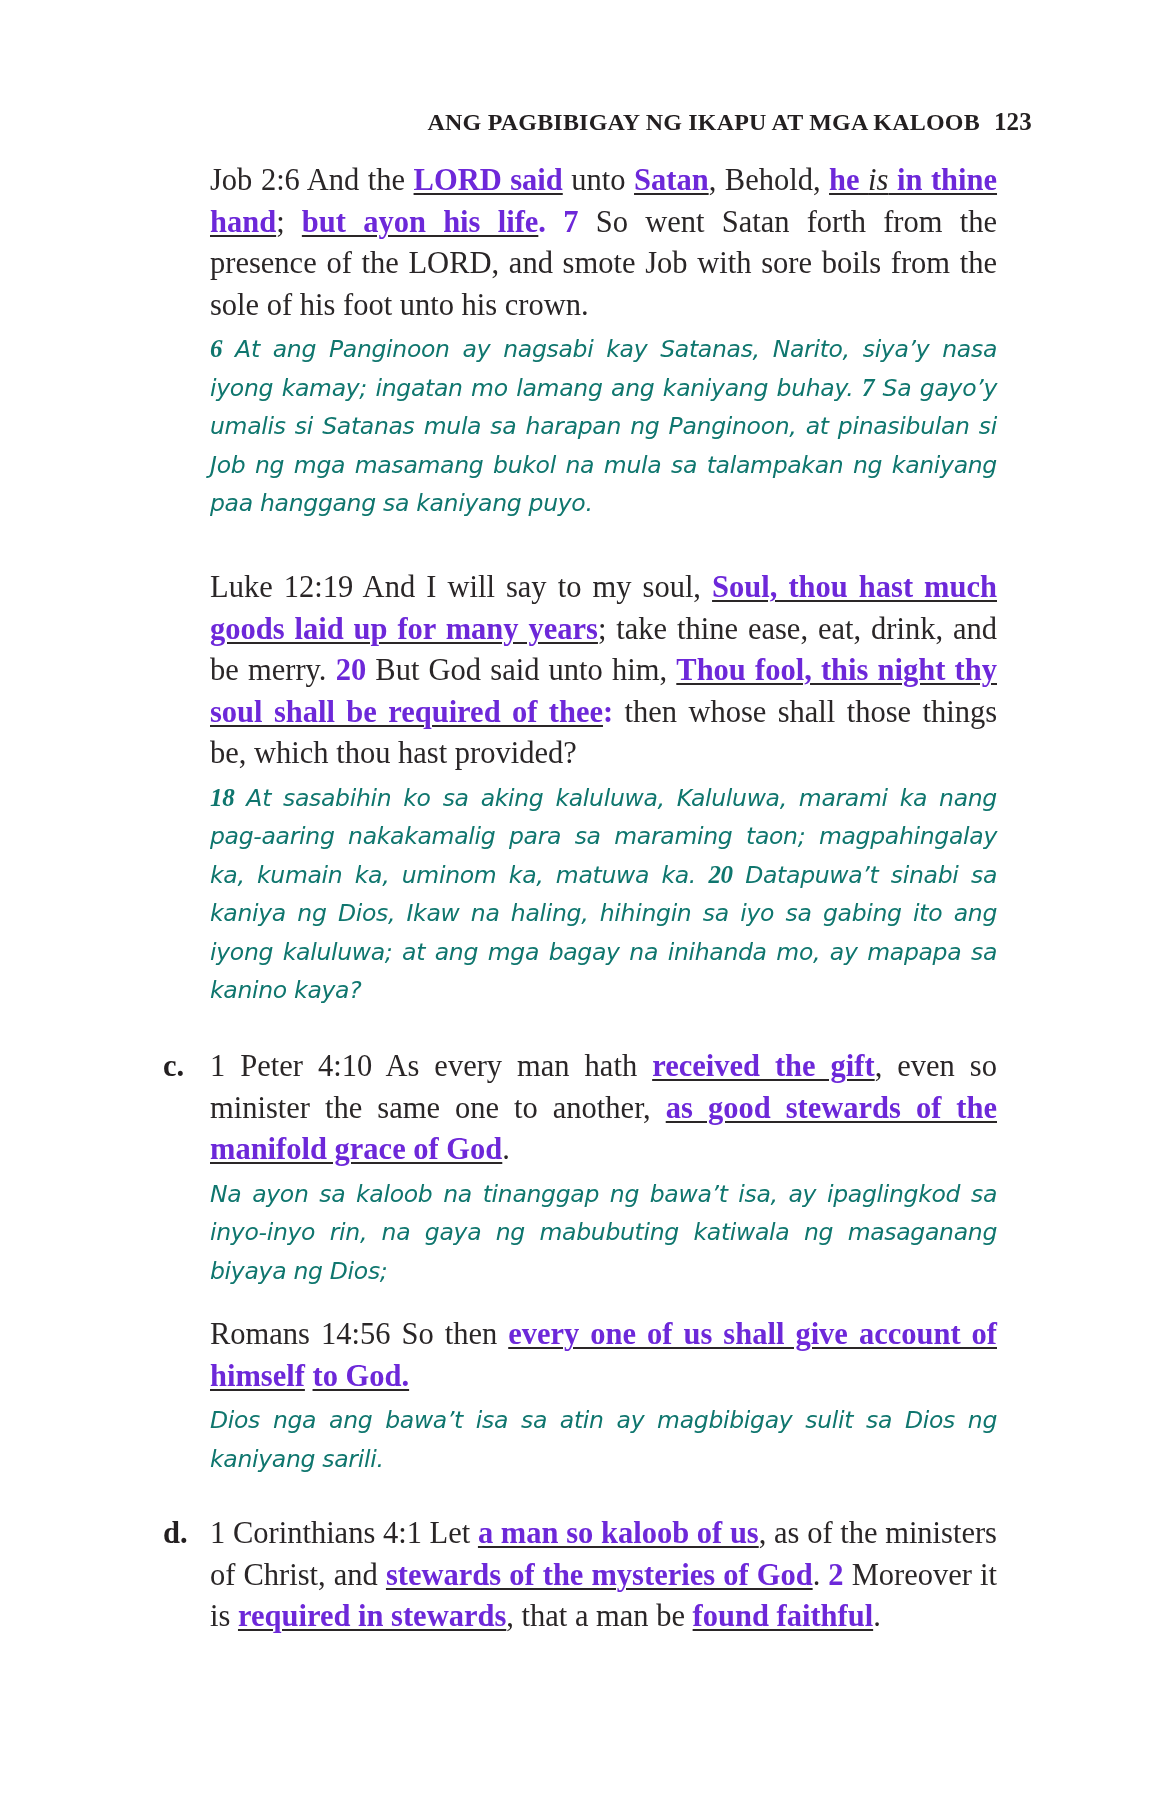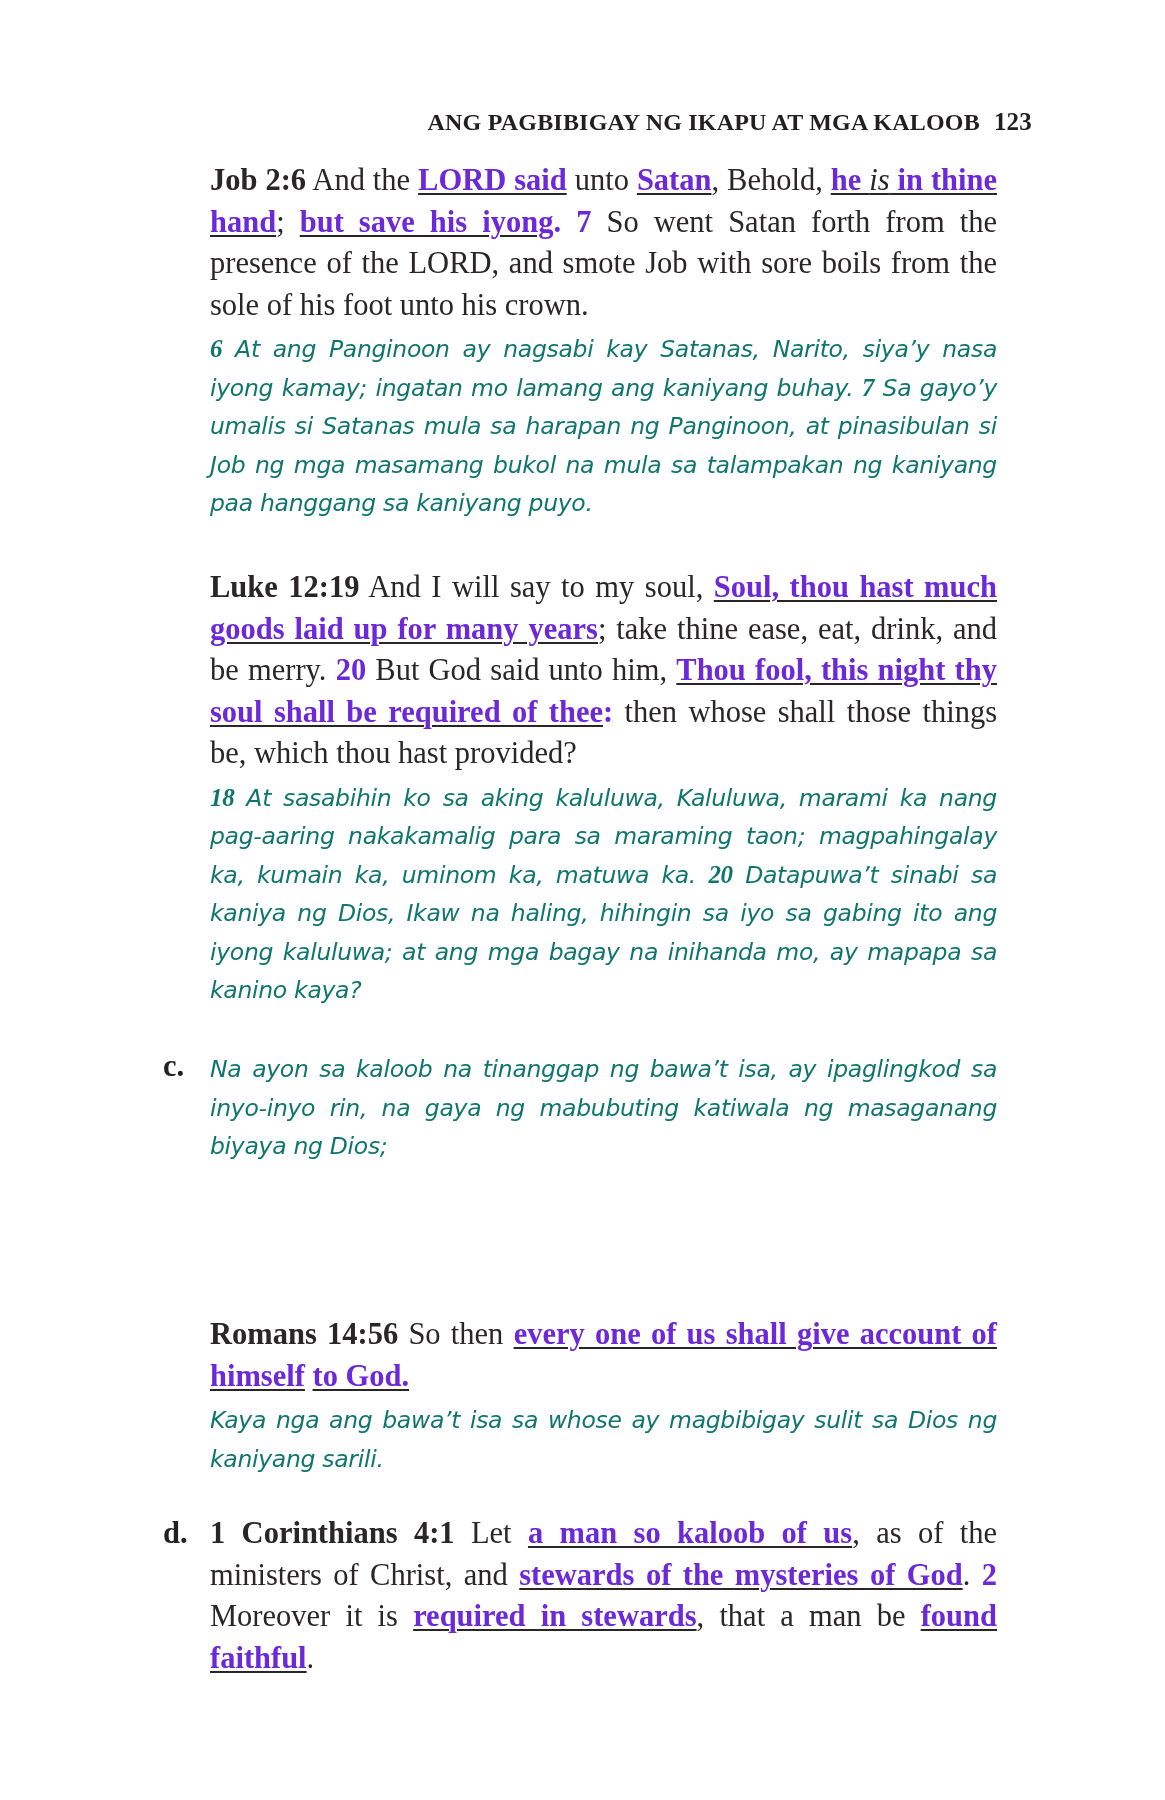--- a/index.html
+++ b/index.html
@@ -11,21 +11,21 @@
     font-size: 24px; letter-spacing: 0.2px; color: #231f20;
   }
   .running-head .pnum { margin-left: 14px; font-size: 25px; }
   .block { position: absolute; left: 210px; width: 787px; }
   .en {
     font-family: "Liberation Serif", serif; font-size: 30.5px; line-height: 41.5px;
     text-align: justify; color: #2a2627; margin: 0;
   }
   .en b { font-weight: bold; color: #6d28d9; }
   .en u { text-decoration: underline; text-decoration-thickness: 2px; text-underline-offset: 3px; }
-  .en .ref { font-weight: bold; }
+  .en .ref { font-weight: normal; }
   .tl {
     font-family: "DejaVu Sans", sans-serif; font-style: italic; font-size: 23.5px;
     line-height: 38.5px; text-align: justify; color: #0f766e; margin: 4px 0 0 0;
     letter-spacing: -0.3px;
   }
   .tl .vn { font-family: "Liberation Serif", serif; font-weight: bold; font-style: italic; font-size: 25px; }
   .marker {
     position: absolute; left: 163px; font-family: "Liberation Serif", serif;
     font-weight: bold; font-size: 30.5px; line-height: 41.5px; color: #231f20;
   }
@@ -34,42 +34,45 @@
 <body>
 
 <div class="page">
 
   <div class="running-head">
     <span>ANG PAGBIBIGAY NG IKAPU AT MGA KALOOB</span><span class="pnum">123</span>
   </div>
 
   <div class="block" style="top:160px;">
     <p class="en">
-      <span class="ref">Job 2:6</span><span> And the <u><b>LORD said</b></u> unto <u><b>Satan</b></u>, Behold, <u><b>he </b></u><u><i>is</i></u><u><b> in thine hand</b></u>; <u><b>but save his iyong</b></u><b>. 7</b>  So went Satan forth from the presence of the LORD, and smote Job with sore boils from the sole of his foot unto his crown.</span>
+      <span class="ref">Job 2:6</span><span> And the <u><b>LORD said</b></u> unto <u><b>Satan</b></u>, Behold, <u><b>he </b></u><u><i>is</i></u><u><b> in thine hand</b></u>; <u><b>but ayon his life</b></u><b>. 7</b>  So went Satan forth from the presence of the LORD, and smote Job with sore boils from the sole of his foot unto his crown.</span>
     </p>
     <p class="tl"><span class="vn">6</span> At ang Panginoon ay nagsabi kay Satanas, Narito, siya’y nasa iyong kamay; ingatan mo lamang ang kaniyang buhay. <span class="vn">7</span> Sa gayo’y umalis si Satanas mula sa harapan ng Panginoon, at pinasibulan si Job ng mga masamang bukol na mula sa talampakan ng kaniyang paa hanggang sa kaniyang puyo.</p>
   </div>
 
   <div class="block" style="top:567px;">
     <p class="en">
       <span class="ref">Luke 12:19</span><span> And I will say to my soul, <u><b>Soul, thou hast much goods laid up for many years</b></u>; take thine ease, eat, drink, and be merry. <b>20</b> But God said unto him, <u><b>Thou fool, this night thy soul shall be required of thee</b></u><b>:</b> then whose shall those things be, which thou hast provided?</span>
     </p>
     <p class="tl"><span class="vn">18</span> At sasabihin ko sa aking kaluluwa, Kaluluwa, marami ka nang pag-aaring nakakamalig para sa maraming taon; magpahingalay ka, kumain ka, uminom ka, matuwa ka. <span class="vn">20</span> Datapuwa’t sinabi sa kaniya ng Dios, Ikaw na haling, hihingin sa iyo sa gabing ito ang iyong kaluluwa; at ang mga bagay na inihanda mo, ay mapapa sa kanino kaya?</p>
   </div>
 
   <div class="marker" style="top:1046px;">c.</div>
   <div class="block" style="top:1046px;">
+    <p class="en">
+      <span class="ref">1 Peter 4:10</span><span>  As every man hath <u><b>received the gift</b></u>, even so minister the same one to another, <u><b>as good stewards of the manifold grace of God</b></u>.</span>
+    </p>
     <p class="tl">Na ayon sa kaloob na tinanggap ng bawa’t isa, ay ipaglingkod sa inyo-inyo rin, na gaya ng mabubuting katiwala ng masaganang biyaya ng Dios;</p>
   </div>
 
   <div class="block" style="top:1314px;">
     <p class="en">
       <span class="ref">Romans 14:56</span><span>  So then <u><b>every one of us shall give account of himself</b></u> <u><b>to God.</b></u></span>
     </p>
-    <p class="tl">Kaya nga ang bawa’t isa sa whose ay magbibigay sulit sa Dios ng kaniyang sarili.</p>
+    <p class="tl">Dios nga ang bawa’t isa sa atin ay magbibigay sulit sa Dios ng kaniyang sarili.</p>
   </div>
 
   <div class="marker" style="top:1513px;">d.</div>
   <div class="block" style="top:1513px;">
     <p class="en">
       <span class="ref">1 Corinthians 4:1</span><span>  Let <u><b>a man so kaloob of us</b></u>, as of the ministers of Christ, and <u><b>stewards of the mysteries of God</b></u>. <b>2</b> Moreover it is <u><b>required in stewards</b></u>, that a man be <u><b>found faithful</b></u>.</span>
     </p>
   </div>
 
 </div>

